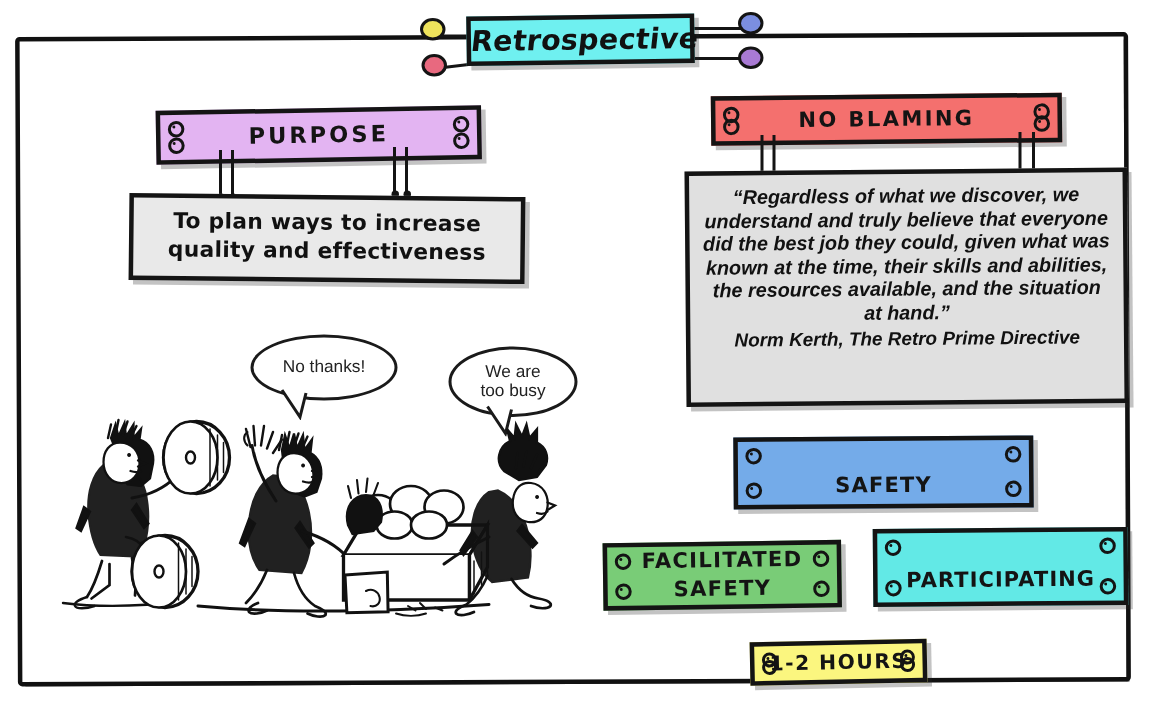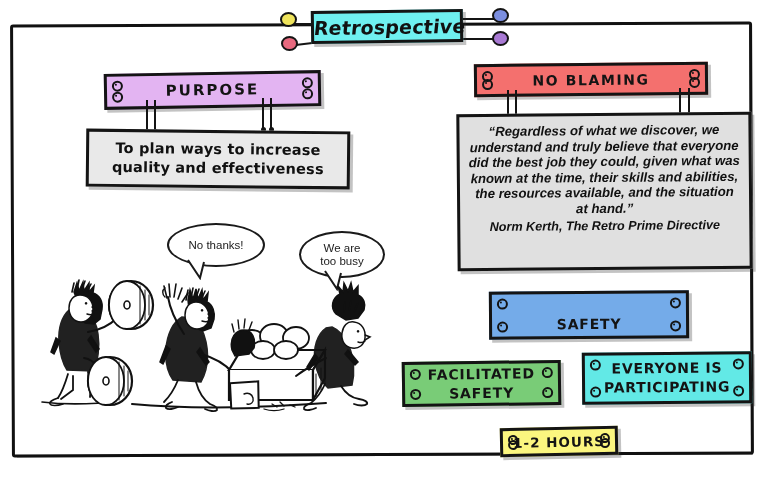--- a/index.html
+++ b/index.html
@@ -173,21 +173,21 @@
       <span>SAFETY</span>
     </span>
   </div>
 
   <div class="card" id="everyone-card">
     <span class="pin tl"></span>
     <span class="pin tr"></span>
     <span class="pin bl"></span>
     <span class="pin br"></span>
     <span class="lbl">
-      <span>EVERYONE IS</span><br>
+      <br>
       <span>PARTICIPATING</span>
     </span>
   </div>
 
   <div class="card" id="hours-card">
     <span class="pin tl"></span>
     <span class="pin tr"></span>
     <span class="pin bl"></span>
     <span class="pin br"></span>
     <span class="lbl">1-2 HOURS</span>

